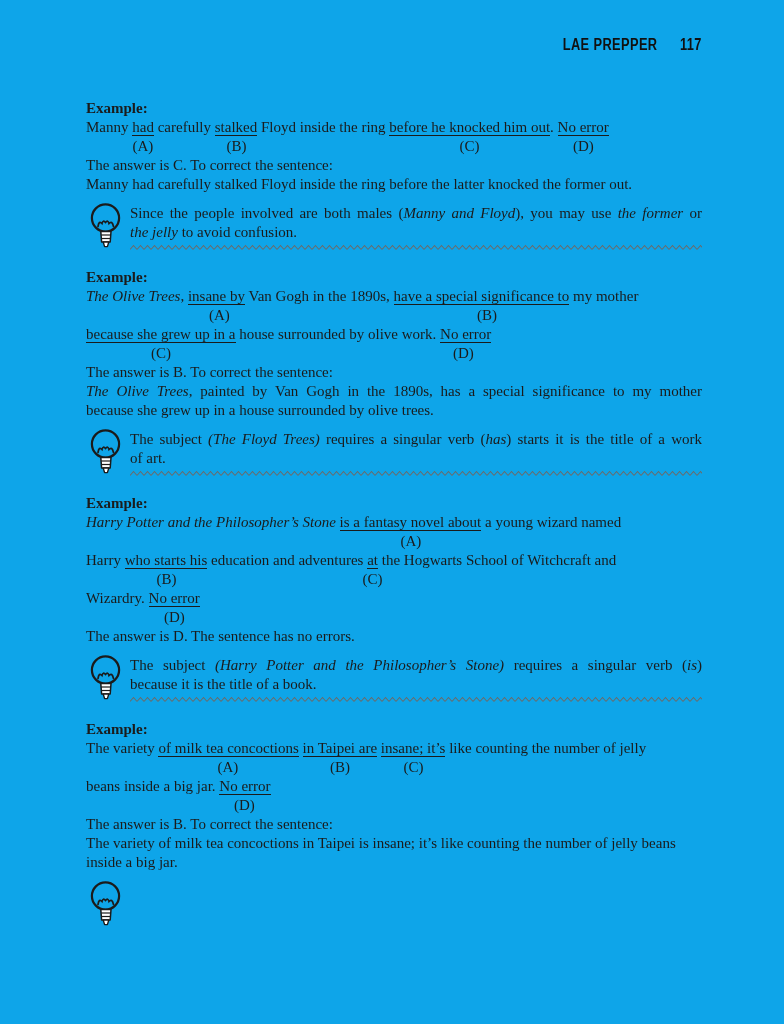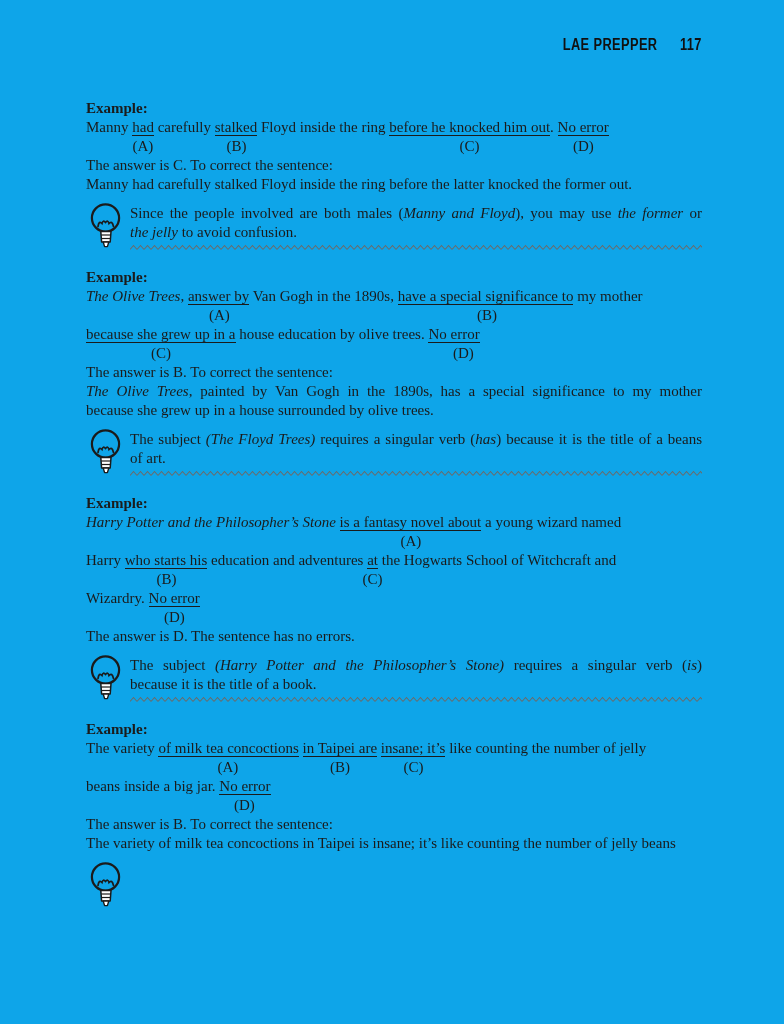--- a/index.html
+++ b/index.html
@@ -69,46 +69,46 @@
             <div class="line tip-line jl"><span>Since the people involved are both males (</span><span class="i">Manny and Floyd</span><span>), you may use </span><span class="i">the former</span><span> or</span></div>
             <div class="line tip-line"><span class="i">the jelly</span><span> to avoid confusion.</span></div>
             <svg class="wavy-svg">
               <rect width="100%" height="7" fill="url(#zigzag)"></rect>
             </svg>
           </div>
         </div>
       </div>
       <div class="example">
         <div class="ex-head">Example:</div>
-        <div class="line q-line"><span class="i">The Olive Trees</span><span>, </span><span class="u">answer by</span><span> Van Gogh in the 1890s, </span><span class="u">have a special significance to</span><span> my mother</span></div>
+        <div class="line q-line"><span class="i">The Olive Trees</span><span>, </span><span class="u">insane by</span><span> Van Gogh in the 1890s, </span><span class="u">have a special significance to</span><span> my mother</span></div>
         <div class="label-row">
           <span class="opt-label" style="left: 123px;">(A)</span>
           <span class="opt-label" style="left: 391px;">(B)</span>
         </div>
-        <div class="line q-line"><span class="u">because she grew up in a</span><span> house education by olive trees. </span><span class="u">No error</span></div>
+        <div class="line q-line"><span class="u">because she grew up in a</span><span> house surrounded by olive work. </span><span class="u">No error</span></div>
         <div class="label-row">
           <span class="opt-label" style="left: 65px;">(C)</span>
           <span class="opt-label" style="left: 367px;">(D)</span>
         </div>
         <div class="answer">
           <div class="line ans-line"><span>The answer is B. To correct the sentence:</span></div>
           <div class="line ans-line jl"><span class="i">The Olive Trees</span><span>, painted by Van Gogh in the 1890s, has a special significance to my mother</span></div>
           <div class="line ans-line"><span>because she grew up in a house surrounded by olive trees.</span></div>
         </div>
         <div class="tip">
           <svg viewBox="0 0 36 49" class="tip-icon">
             <circle cx="17.5" cy="16" r="13.6" fill="none" stroke="#1b1b1b" stroke-width="2.2"></circle>
             <path d="M10 24.5 Q11 18 14 21.5 Q15 17.5 17.5 20.5 Q20 17.5 21 21.5 Q24 18 25.5 24.5" fill="none" stroke="#1b1b1b" stroke-width="1.7" stroke-linecap="round"></path>
             <path d="M12.8 29.6 L23 29.6 L22.2 40 L13.6 40 Z" fill="#fff" stroke="#1b1b1b" stroke-width="1.5" stroke-linejoin="round"></path>
             <line x1="13.2" y1="33" x2="22.7" y2="33" stroke="#1b1b1b" stroke-width="1.2"></line>
             <line x1="13.4" y1="36.5" x2="22.4" y2="36.5" stroke="#1b1b1b" stroke-width="1.2"></line>
             <path d="M15.2 40 L20.8 40 L19.4 44.6 L16.6 44.6 Z" fill="#fff" stroke="#1b1b1b" stroke-width="1.4" stroke-linejoin="round"></path>
           </svg>
           <div class="tip-text">
-            <div class="line tip-line jl"><span>The subject </span><span class="i">(The Floyd Trees)</span><span> requires a singular verb (</span><span class="i">has</span><span>) because it is the title of a beans</span></div>
+            <div class="line tip-line jl"><span>The subject </span><span class="i">(The Floyd Trees)</span><span> requires a singular verb (</span><span class="i">has</span><span>) starts it is the title of a work</span></div>
             <div class="line tip-line"><span>of art.</span></div>
             <svg class="wavy-svg">
               <rect width="100%" height="7" fill="url(#zigzag)"></rect>
             </svg>
           </div>
         </div>
       </div>
       <div class="example">
         <div class="ex-head">Example:</div>
         <div class="line q-line"><span class="i">Harry Potter and the Philosopher’s Stone</span><span> </span><span class="u">is a fantasy novel about</span><span> a young wizard named</span></div>
@@ -153,20 +153,21 @@
           <span class="opt-label" style="left: 244px;">(B)</span>
           <span class="opt-label" style="left: 317.5px;">(C)</span>
         </div>
         <div class="line q-line"><span>beans inside a big jar. </span><span class="u">No error</span></div>
         <div class="label-row">
           <span class="opt-label" style="left: 148px;">(D)</span>
         </div>
         <div class="answer">
           <div class="line ans-line"><span>The answer is B. To correct the sentence:</span></div>
           <div class="line ans-line"><span>The variety of milk tea concoctions in Taipei is insane; it’s like counting the number of jelly beans</span></div>
+          <div class="line ans-line"><span>inside a big jar.</span></div>
         </div>
         <div class="tip">
           <svg viewBox="0 0 36 49" class="tip-icon">
             <circle cx="17.5" cy="16" r="13.6" fill="none" stroke="#1b1b1b" stroke-width="2.2"></circle>
             <path d="M10 24.5 Q11 18 14 21.5 Q15 17.5 17.5 20.5 Q20 17.5 21 21.5 Q24 18 25.5 24.5" fill="none" stroke="#1b1b1b" stroke-width="1.7" stroke-linecap="round"></path>
             <path d="M12.8 29.6 L23 29.6 L22.2 40 L13.6 40 Z" fill="#fff" stroke="#1b1b1b" stroke-width="1.5" stroke-linejoin="round"></path>
             <line x1="13.2" y1="33" x2="22.7" y2="33" stroke="#1b1b1b" stroke-width="1.2"></line>
             <line x1="13.4" y1="36.5" x2="22.4" y2="36.5" stroke="#1b1b1b" stroke-width="1.2"></line>
             <path d="M15.2 40 L20.8 40 L19.4 44.6 L16.6 44.6 Z" fill="#fff" stroke="#1b1b1b" stroke-width="1.4" stroke-linejoin="round"></path>
           </svg>

